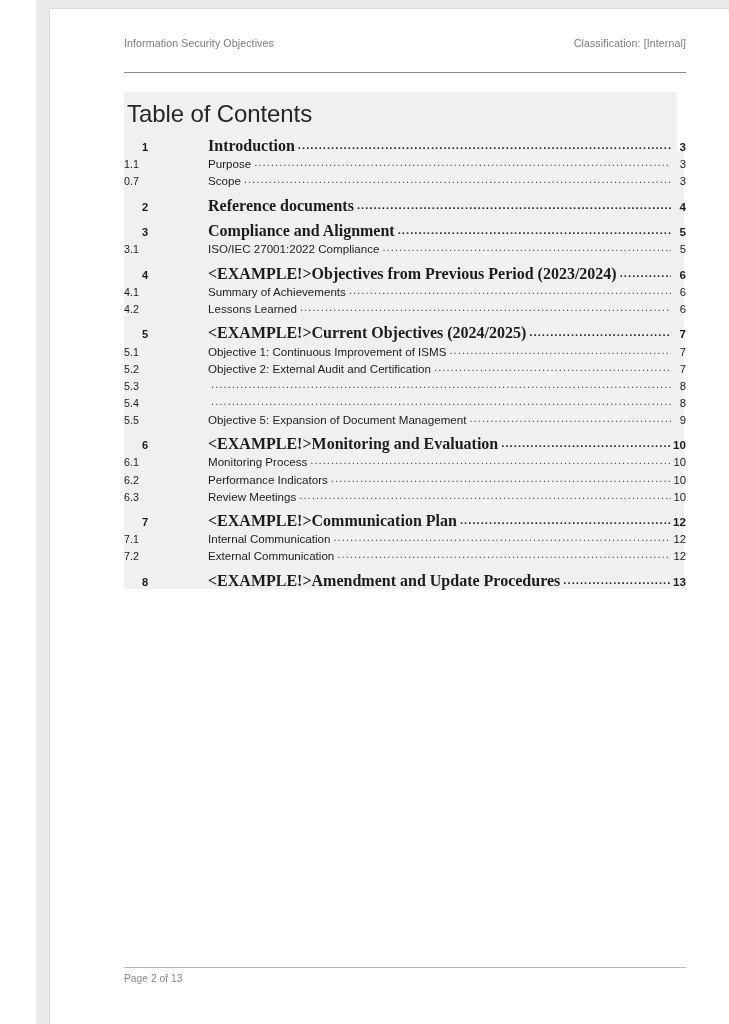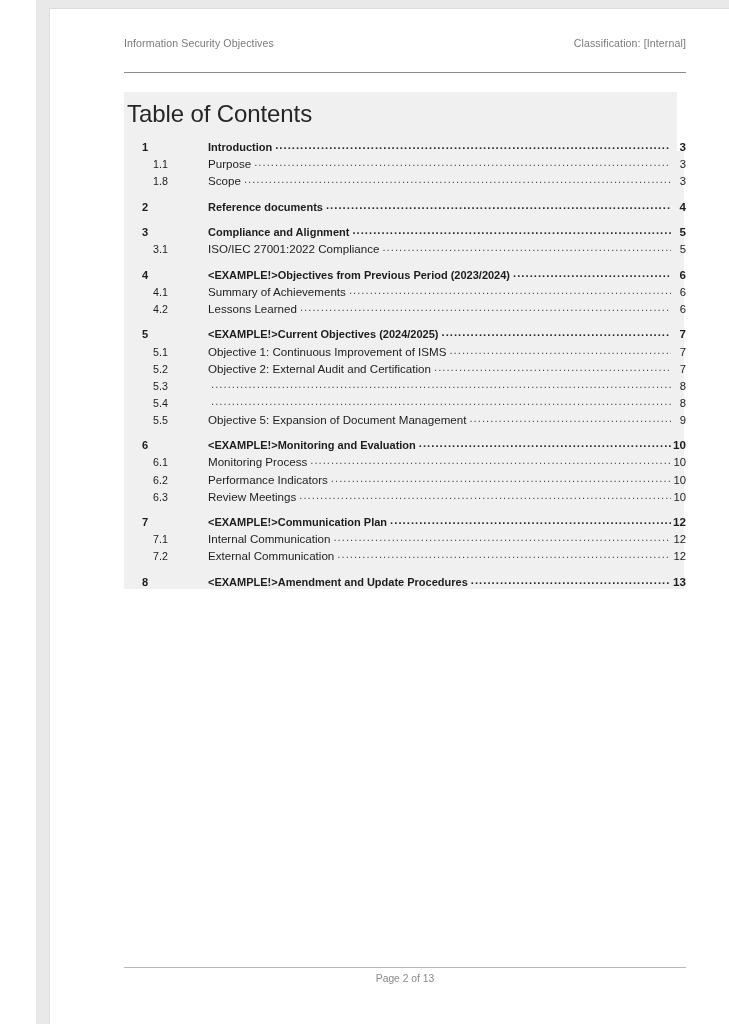--- a/index.html
+++ b/index.html
@@ -137,51 +137,49 @@
   .toc-row.lvl1 {
     font-weight: bold;
     margin-top: 8.4px;
   }
   .toc-row.lvl1 .num {
     width: 84px;
     padding-left: 18px;
     box-sizing: border-box;
     font-size: 11.1px;
   }
-  .toc-row.lvl1 .title { font-size: 11px; }
+  .toc-row.lvl1 .title { font-size: 16px; font-family: Liberation Serif, serif; }
   .toc-row.lvl1 .pg { font-size: 11.6px; }
   .toc-row.lvl1 .leader::after { color: #272727; }
 
   
   .toc-row.lvl1.first { margin-top: 0; }
 
   
   .toc-row.lvl2 .num {
     width: 84px;
-    padding-left: 29px;
     box-sizing: border-box;
     color: #1d1d1d;
   }
   .toc-row.lvl2 .leader::after { color: #4a4a4a; }
 
   
   #footer-rule {
     position: absolute;
     left: 74px;
     top: 958px;
     width: 562px;
     height: 1px;
     background: #b9b9b9;
   }
   #page-footer {
     position: absolute;
     left: 74px;
     top: 964px;
     width: 562px;
-    text-align: center;
     font-size: 10.3px;
     color: #8a8a8a;
   }
 </style>
 </head>
 <body>
 
 <div id="viewer">
   <div id="page">
 
@@ -203,21 +201,21 @@
           <span class="leader"></span>
           <span class="pg">3</span>
         </div>
         <div class="toc-row lvl2">
           <span class="num">1.1</span>
           <span class="title">Purpose</span>
           <span class="leader"></span>
           <span class="pg">3</span>
         </div>
         <div class="toc-row lvl2">
-          <span class="num">1.8</span>
+          <span class="num">0.7</span>
           <span class="title">Scope</span>
           <span class="leader"></span>
           <span class="pg">3</span>
         </div>
         <div class="toc-row lvl1">
           <span class="num">2</span>
           <span class="title">Reference documents</span>
           <span class="leader"></span>
           <span class="pg">4</span>
         </div>

